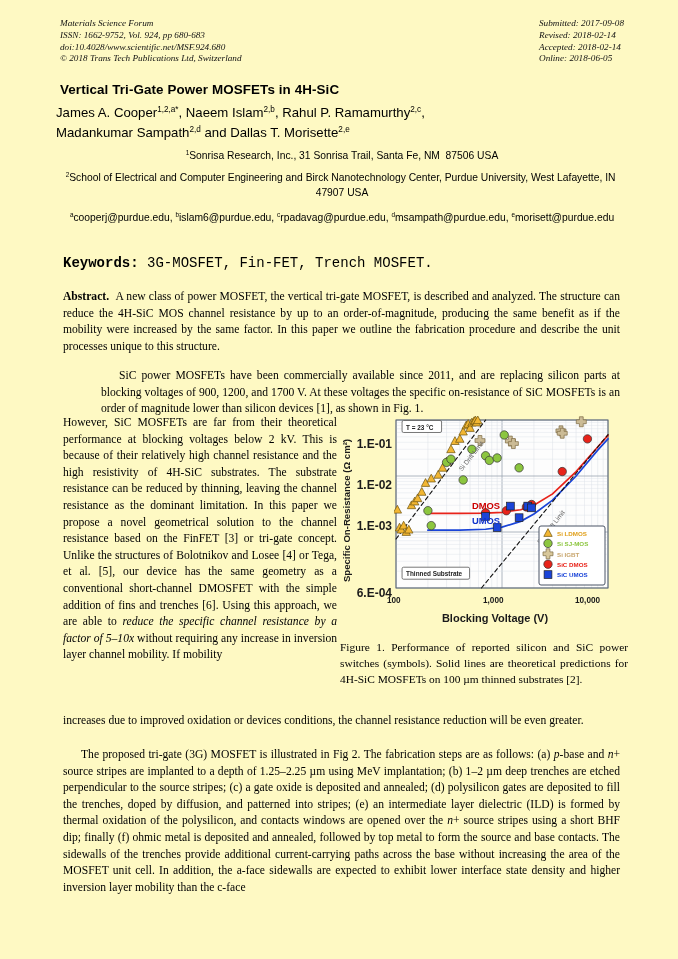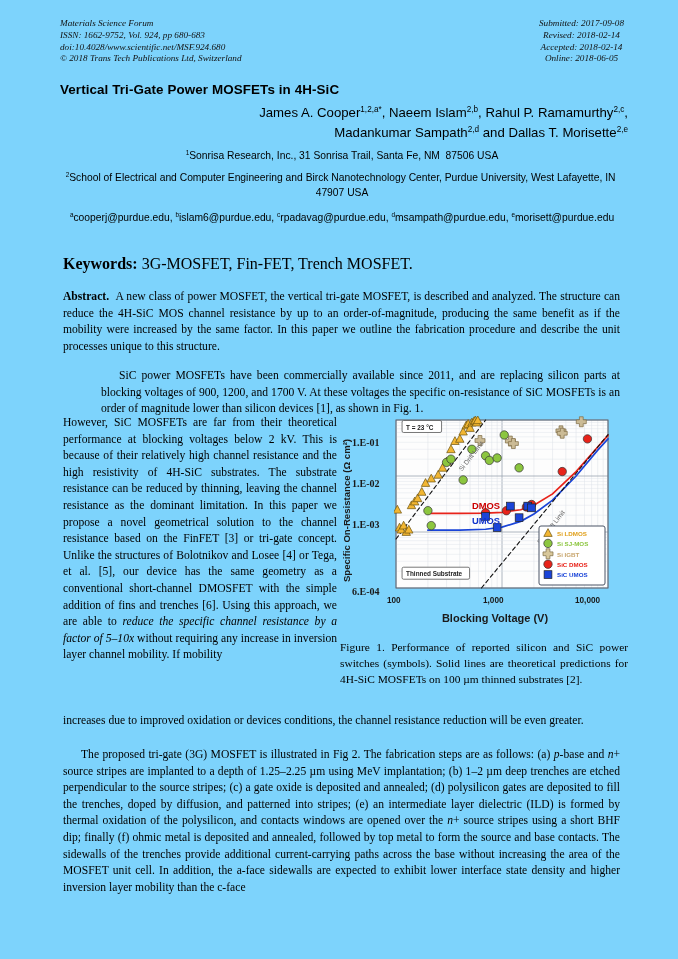--- a/index.html
+++ b/index.html
@@ -8,40 +8,40 @@
     background: #ffffff;
   }
   body {
     font-family: "Liberation Serif", serif;
     color: #000000;
   }
   .page {
     position: relative;
     width: 678px;
     height: 959px;
-    background: #7dd3fc;
+    background: #fef9c3;
     overflow: hidden;
     box-sizing: border-box;
   }
 
   
   .jheader {
     position: absolute;
     top: 18px;
     left: 60px;
     right: 54px;
     display: flex;
     justify-content: space-between;
     font-style: italic;
     font-size: 9.2px;
     line-height: 11.8px;
     color: #111;
   }
   .jheader .left { text-align: left; }
-  .jheader .right { text-align: center; margin-left: 28px; }
+  .jheader .right { text-align: left; margin-left: 28px; }
   .jheader div > div { white-space: nowrap; }
 
   
   .paper-title {
     position: absolute;
     top: 82px;
     left: 60px;
     right: 54px;
     text-align: left;
     font-family: "Liberation Sans", sans-serif;
@@ -49,21 +49,21 @@
     font-size: 13.4px;
     letter-spacing: .1px;
   }
 
   
   .authors {
     position: absolute;
     top: 103px;
     left: 56px;
     right: 50px;
-    text-align: right;
+    text-align: left;
     font-family: "Liberation Sans", sans-serif;
     font-size: 13.2px;
     line-height: 20px;
   }
   .authors sup, .affil sup, .emails sup {
     font-size: 62%;
     vertical-align: super;
     line-height: 0;
   }
 
@@ -90,22 +90,22 @@
     font-size: 10.3px;
     line-height: 15px;
   }
 
   
   .keywords {
     position: absolute;
     top: 255px;
     left: 63px;
     right: 64px;
-    font-family: Liberation Serif, serif;
-    font-size: 16px;
+    font-family: Liberation Mono, monospace;
+    font-size: 14px;
   }
   .keywords b { font-weight: bold; }
 
   
   .abstract {
     position: absolute;
     top: 289px;
     left: 63px;
     right: 58px;
     font-size: 11.6px;
@@ -195,24 +195,24 @@
     text-align: center;
     font-family: "Liberation Sans", sans-serif;
     font-weight: bold;
     font-size: 11px;
     color: #1a1a1a;
   }
   .ytick {
     position: absolute;
     left: 12px;
     width: 40px;
-    text-align: left;
-    font-family: Liberation Serif, serif;
+    text-align: right;
+    font-family: Liberation Sans, sans-serif;
     font-weight: bold;
-    font-size: 10px;
+    font-size: 12px;
     color: #1a1a1a;
   }
   .xtick {
     position: absolute;
     top: 184px;
     font-family: "Liberation Sans", sans-serif;
     font-weight: bold;
     font-size: 8.2px;
     color: #1a1a1a;
   }

